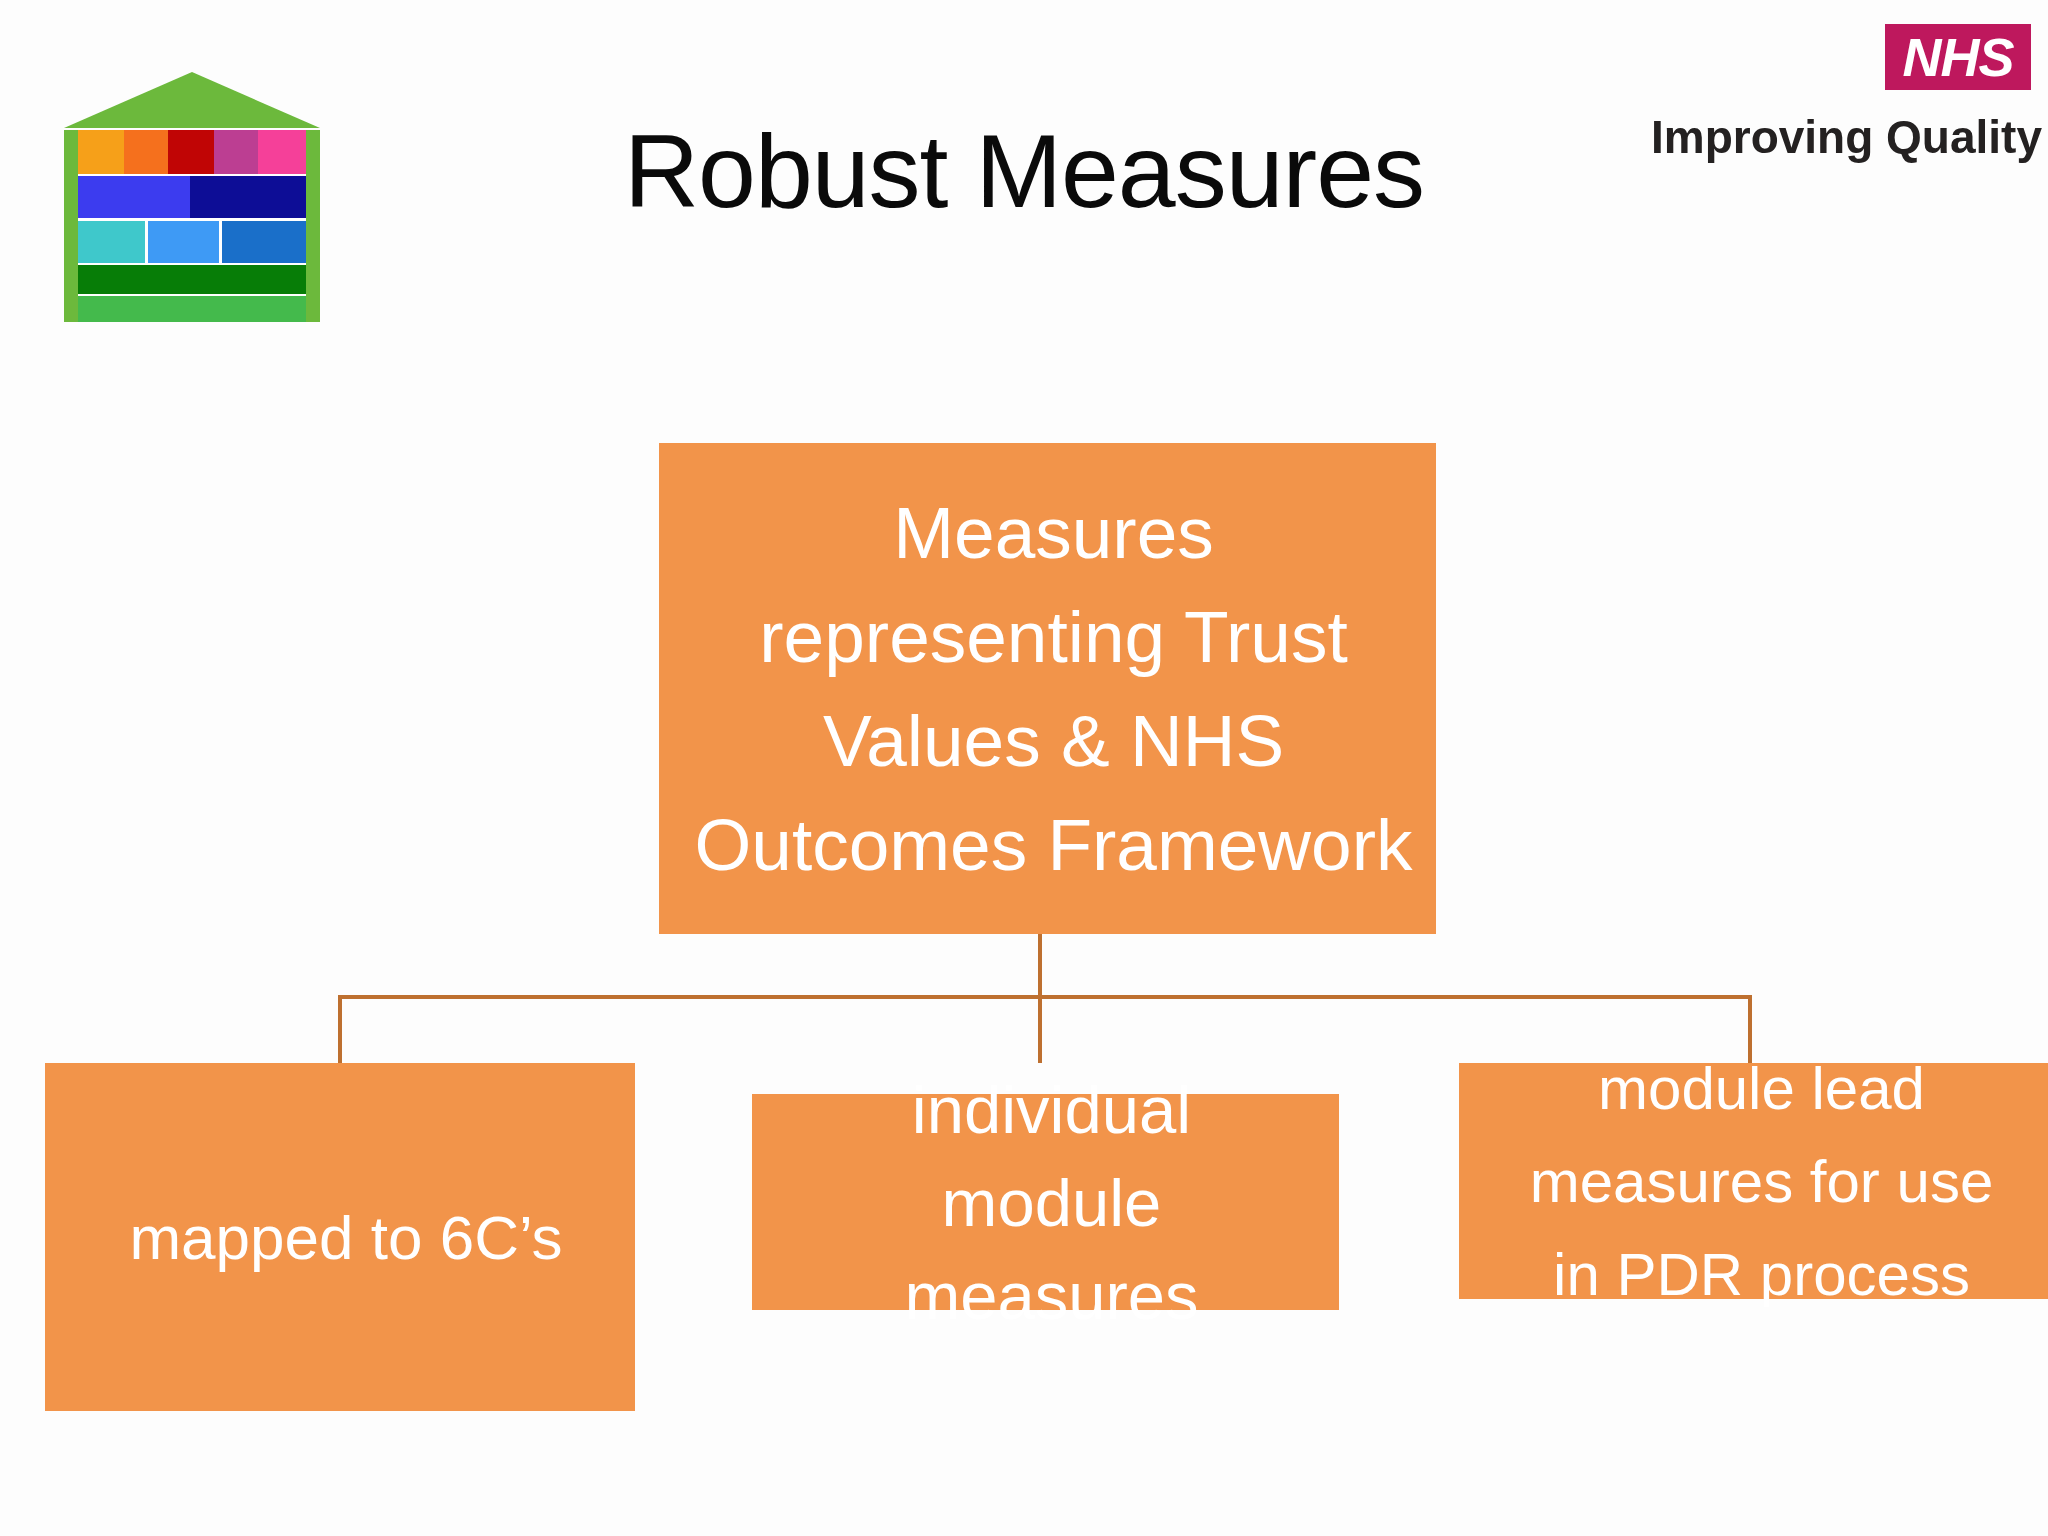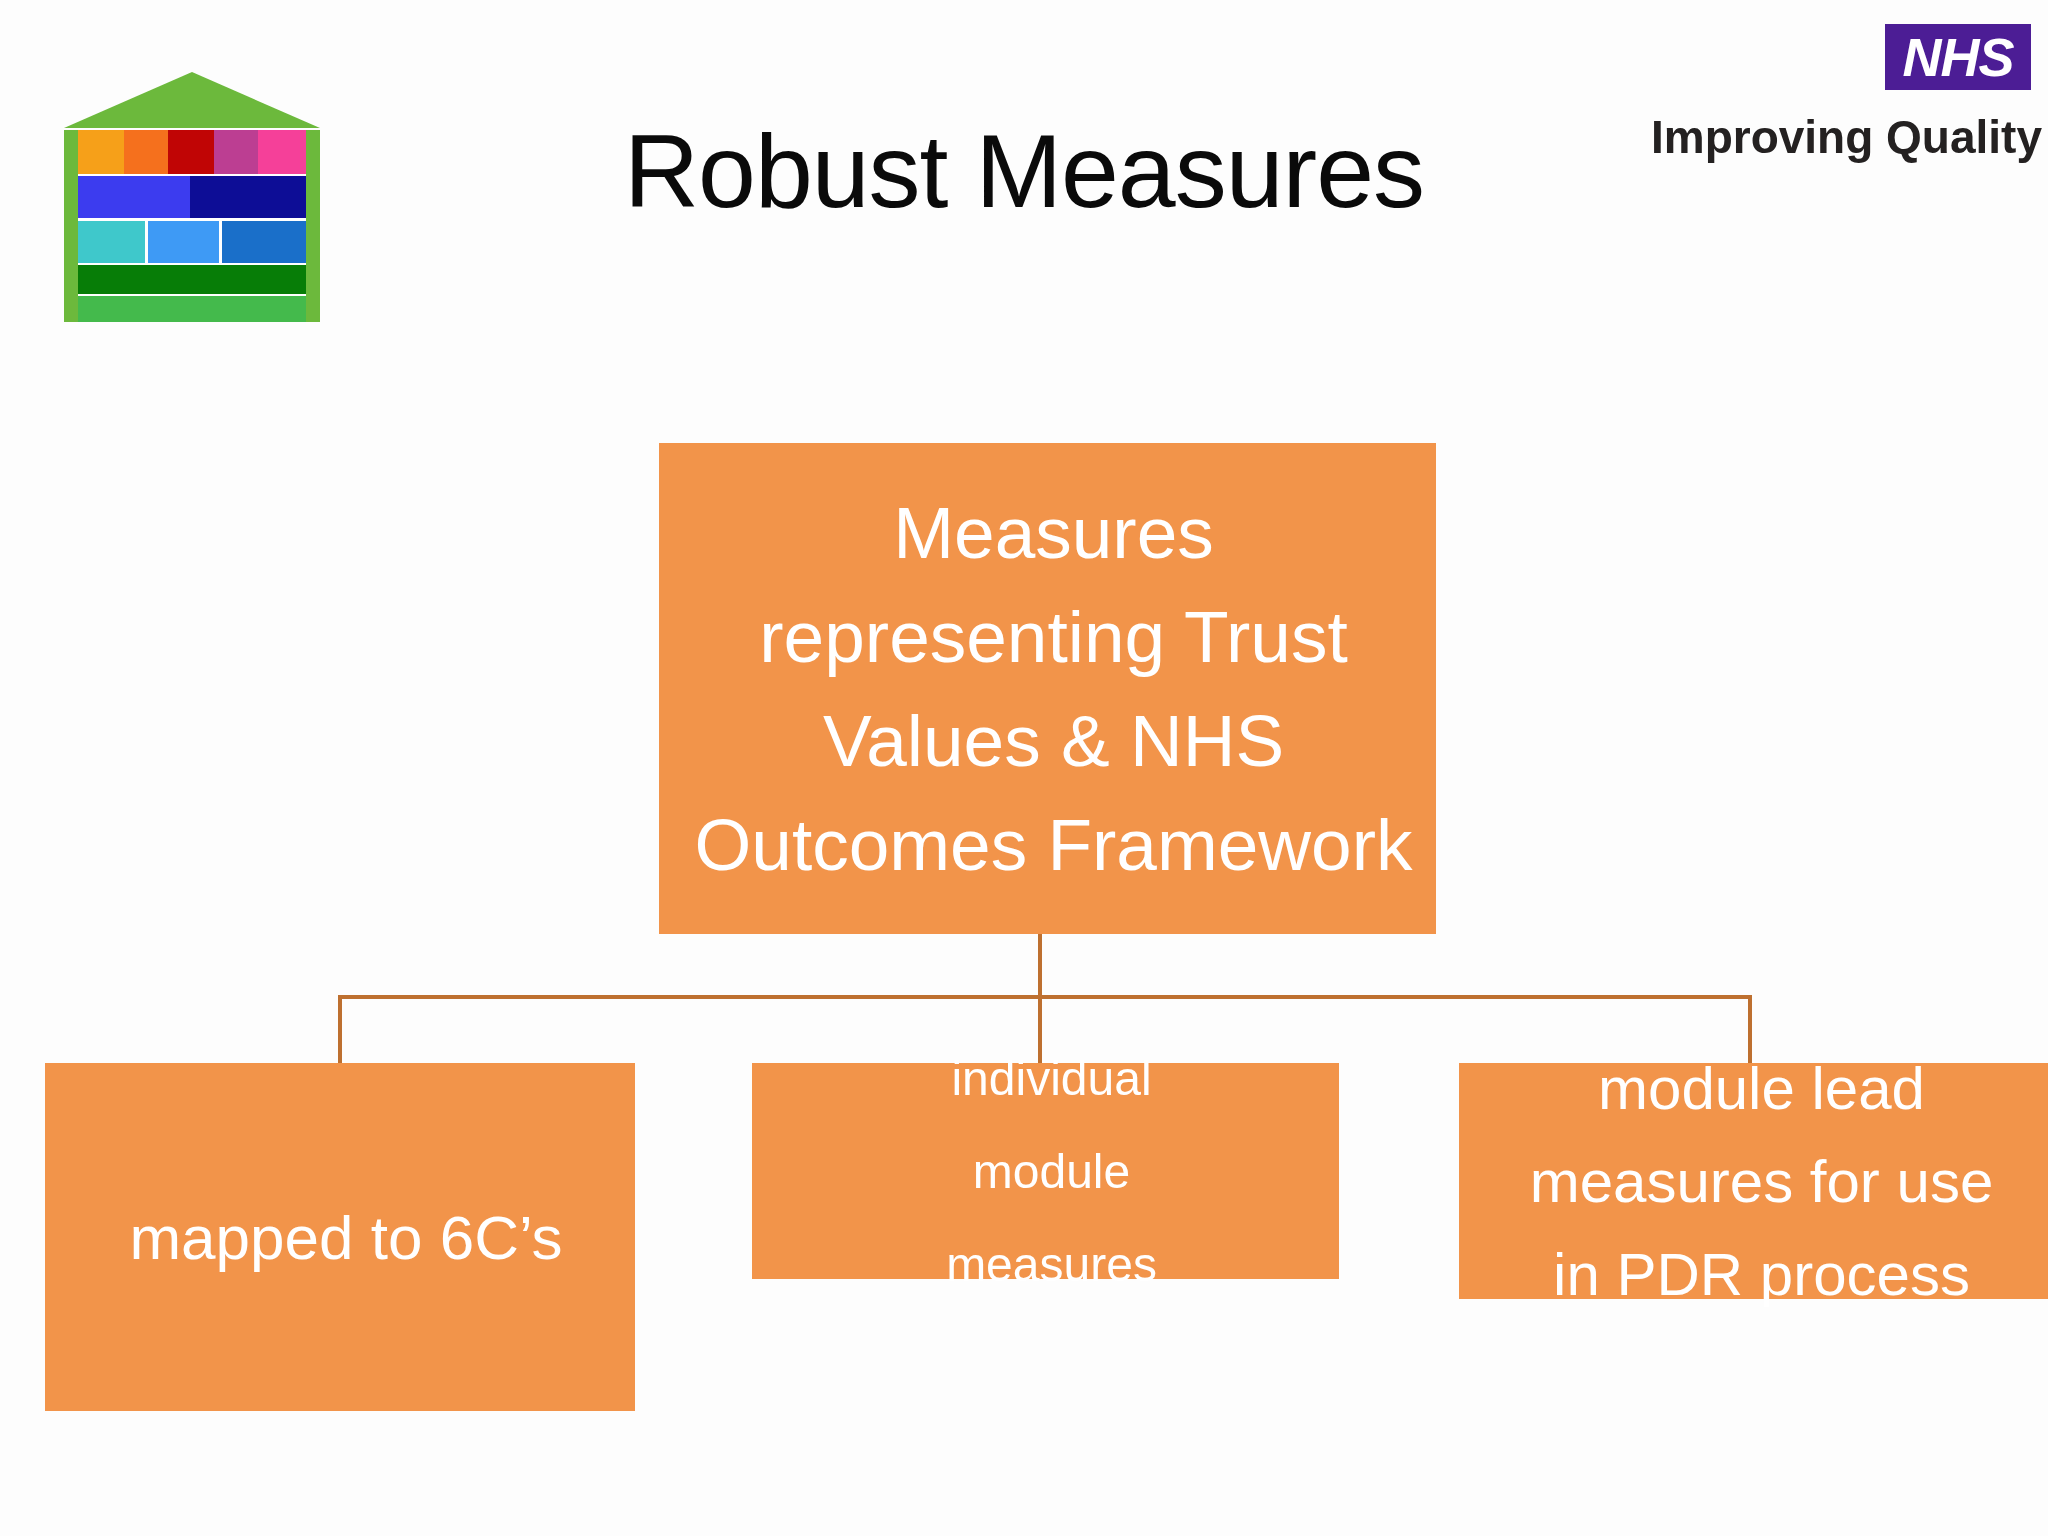--- a/index.html
+++ b/index.html
@@ -31,36 +31,36 @@
   .house .r1 .b4 { flex: 0.95; background: #bc3e92; }
   .house .r1 .b5 { flex: 1.05; background: #f54099; }
   .house .r2 .b1 { flex: 0.49; background: #3c3cef; }
   .house .r2 .b2 { flex: 0.51; background: #0d0d96; }
   .house .r3 .b1 { flex: 0.30; background: #3fc8cb; margin-right: 3px; }
   .house .r3 .b2 { flex: 0.32; background: #3e9af5; margin-right: 3px; }
   .house .r3 .b3 { flex: 0.38; background: #1a6fc9; }
 
   
   .nhs-box { position: absolute; left: 1885px; top: 24px; width: 146px; height: 66px;
-             background: #4c1d95; color: #ffffff; font-weight: bold; font-style: italic;
+             background: #be185d; color: #ffffff; font-weight: bold; font-style: italic;
              font-size: 54px; display: flex; align-items: center; justify-content: center;
              letter-spacing: -1px; }
   .nhs-tagline { position: absolute; right: 6px; top: 110px; color: #242121;
                  font-weight: bold; font-size: 46px; white-space: nowrap; }
 
   
   .node { position: absolute; background: #f2944a; color: #ffffff; display: flex;
           align-items: center; justify-content: center; text-align: center;
           white-space: pre-line; padding-left: 12px; }
   .node-root  { left: 659px;  top: 443px;  width: 765px; height: 491px;
                 font-size: 73px; line-height: 104px; }
   .node-left  { left: 45px;   top: 1063px; width: 578px; height: 348px;
                 font-size: 62px; line-height: 93px; }
-  .node-mid   { left: 752px;  top: 1063px; width: 575px; height: 216px;
-                font-size: 48px; line-height: 93px; }
+  .node-mid   { left: 752px;  top: 1094px; width: 575px; height: 216px;
+                font-size: 67px; line-height: 93px; }
   .node-right { left: 1459px; top: 1063px; width: 581px; height: 236px;
                 font-size: 60px; line-height: 93px; }
 
   
   .conn { position: absolute; background: #be7030; }
   .conn-v-root  { left: 1038px; top: 934px; width: 4px;    height: 129px; }
   .conn-h-rail  { left: 338px;  top: 995px; width: 1414px; height: 4px; }
   .conn-v-left  { left: 338px;  top: 995px; width: 4px;    height: 68px; }
   .conn-v-right { left: 1748px; top: 995px; width: 4px;    height: 68px; }
 </style>

